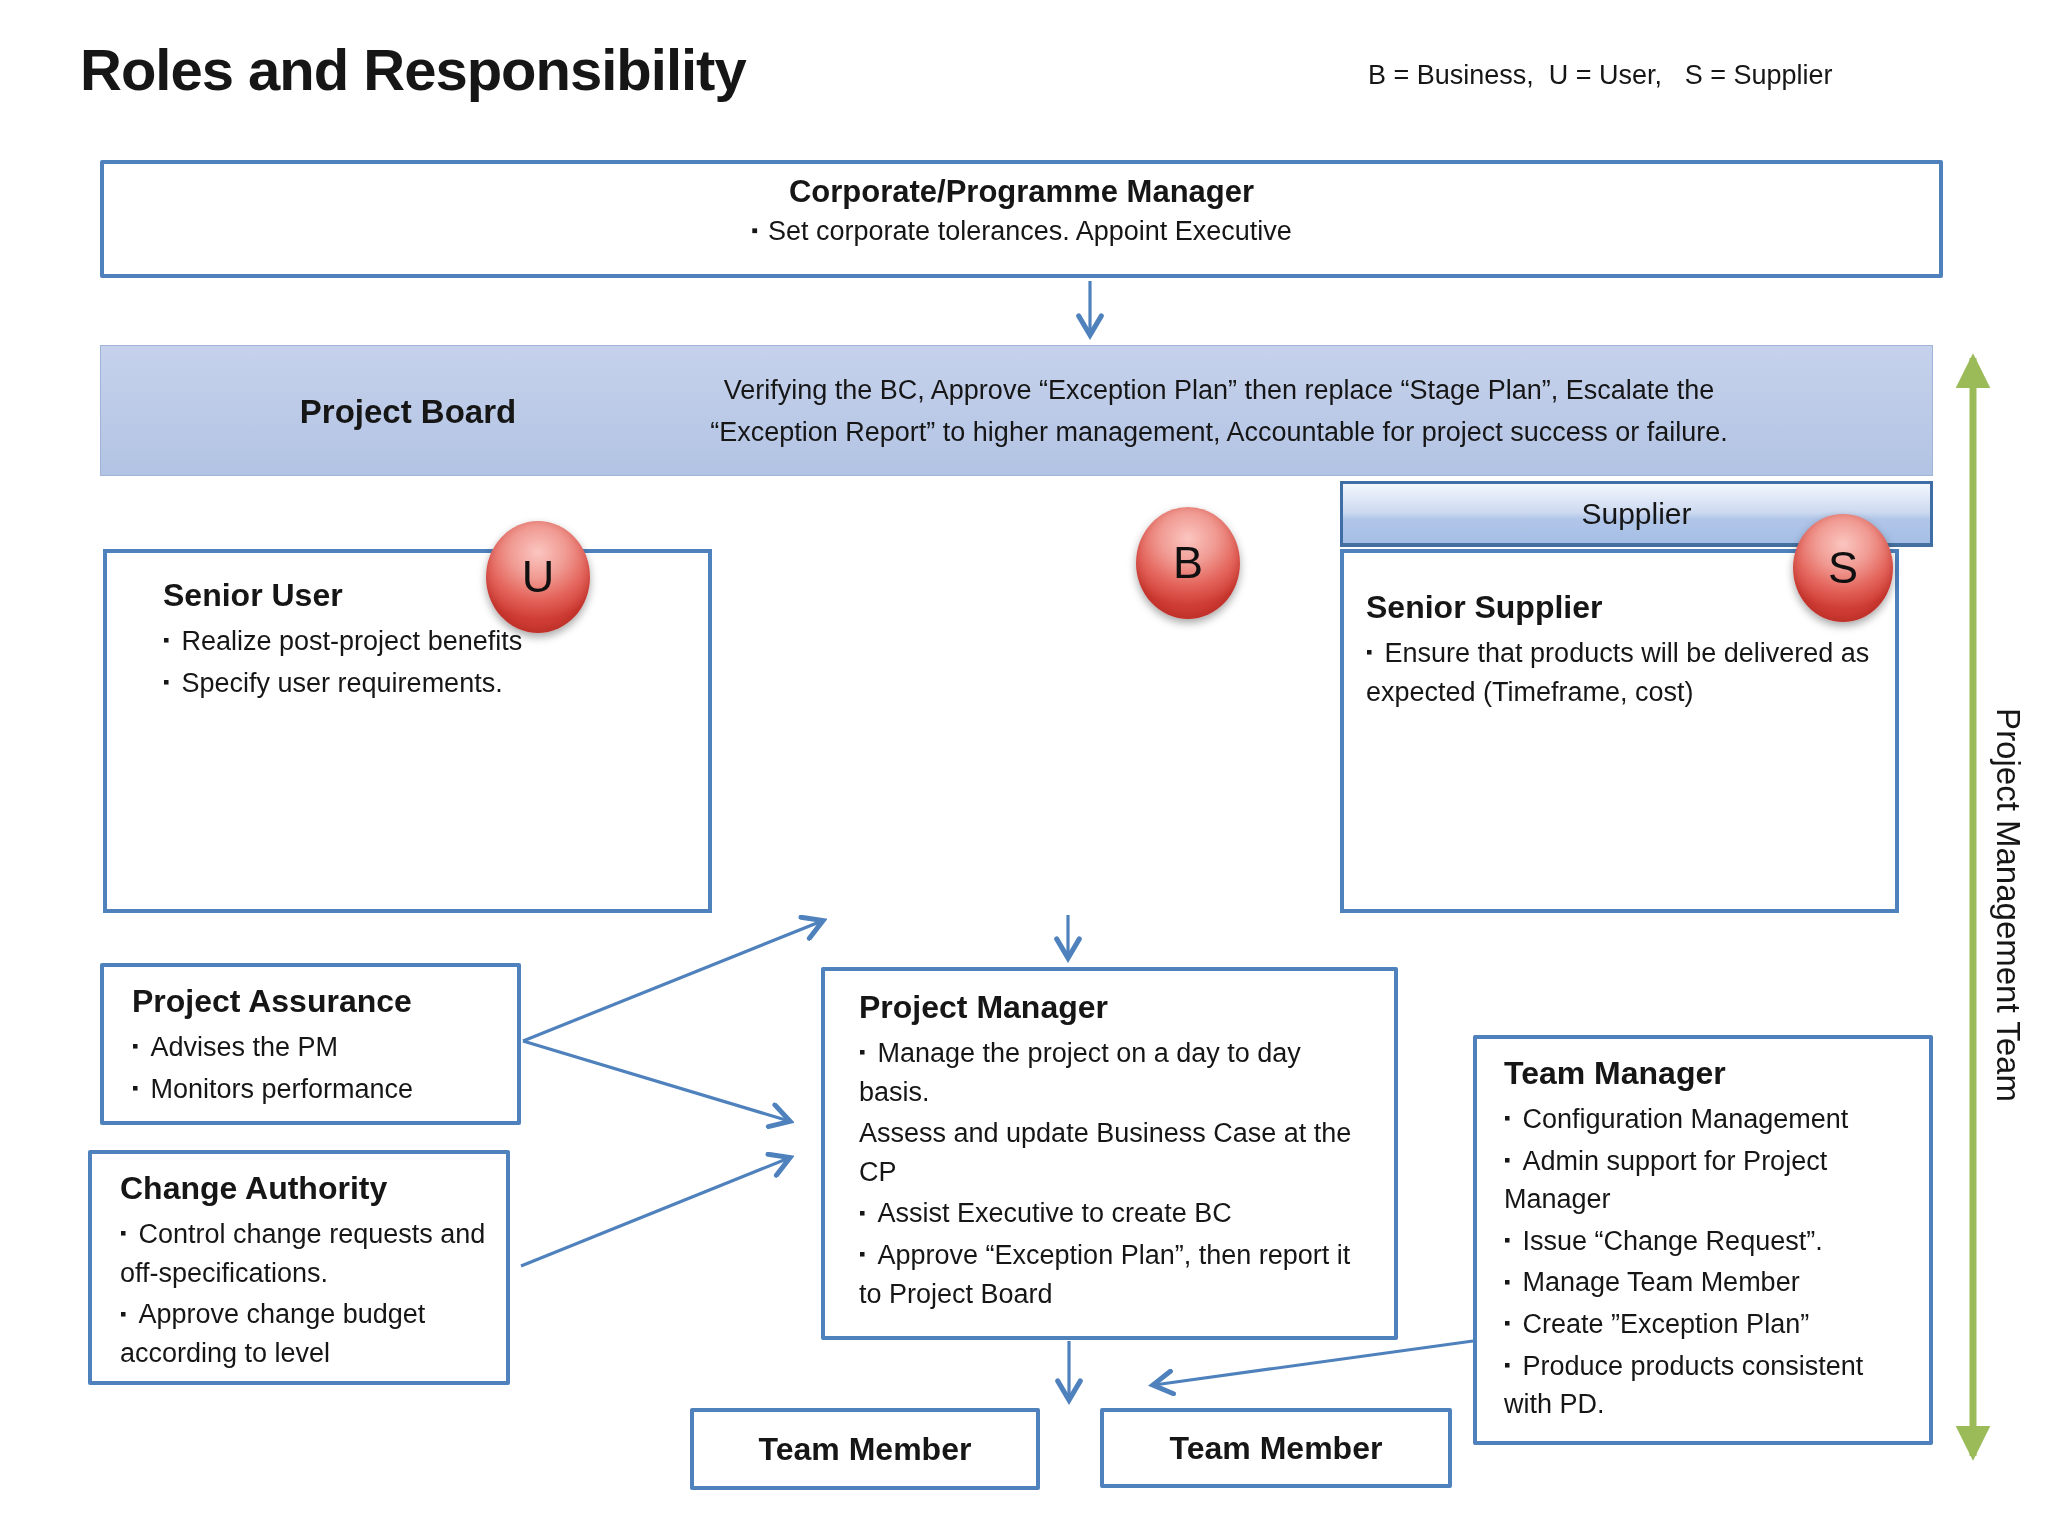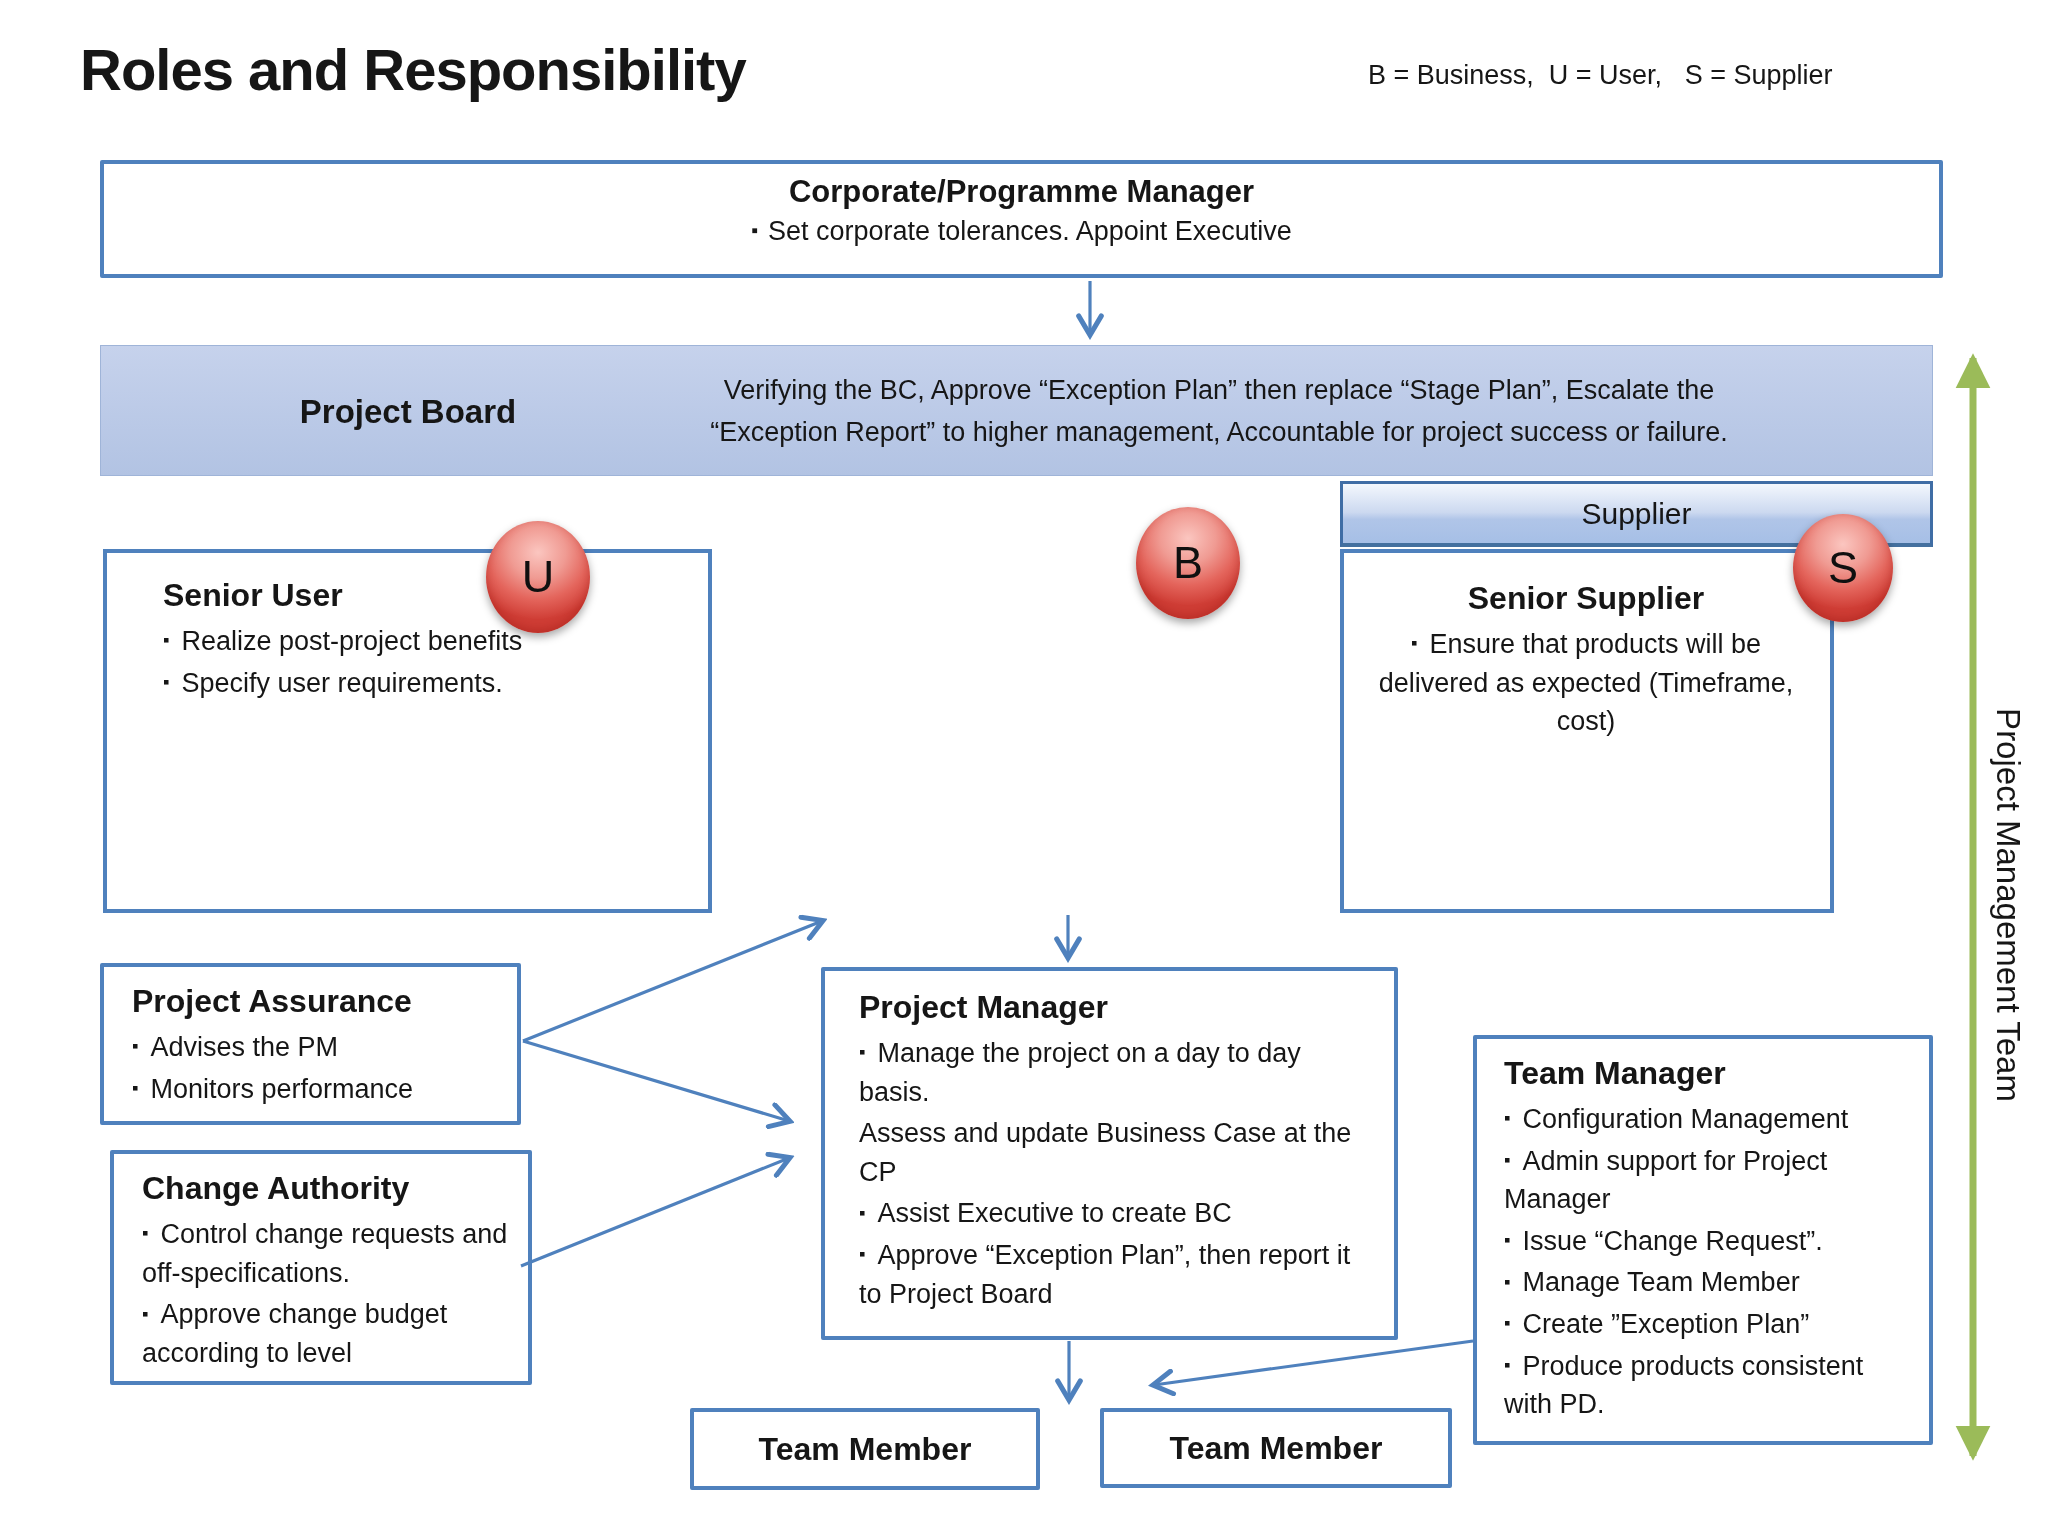--- a/index.html
+++ b/index.html
@@ -20,28 +20,28 @@
   .band-desc{position:absolute;left:400px;top:0;width:1436px;height:131px;display:flex;align-items:center;justify-content:center;text-align:center;font-size:27px;line-height:1.55;white-space:pre-line;}
   .hdr{position:absolute;box-sizing:border-box;height:66px;top:481px;border:3px solid #3f6da5;
        background:linear-gradient(#f3f7fd, #ccd9f0 48%, #b0c5e8 60%, #a6bfe6 100%);
        display:flex;align-items:center;justify-content:center;font-size:30px;
        border-bottom:4px solid #44709f;}
   .hdr-customer{left:103px;width:1229px;}
   .hdr-supplier{left:1340px;width:593px;}
   .cell{position:absolute;box-sizing:border-box;top:549px;height:364px;background:#fff;border:4px solid #4f81bd;}
   .cell-su{left:103px;width:609px;padding:24px 18px 0 56px;}
   .cell-ex{left:712px;width:620px;padding:24px 18px 0 24px;}
-  .cell-ss{left:1340px;width:494px;padding:27px 24px 0 22px;text-align:center;}
+  .cell-ss{left:1340px;width:559px;padding:36px 24px 0 22px;}
   .role-title{font-size:32px;font-weight:bold;margin:0 0 8px 0;}
   ul.bullets{list-style:none;margin:0;padding:0;font-size:27px;line-height:1.43;}
   ul.bullets li{margin:3px 0;}
   ul.bullets li::before{content:"▪";font-size:0.68em;vertical-align:14%;margin-right:12px;}
   ul.bullets li.no-bullet::before{content:none;}
   .pa{left:100px;top:963px;width:421px;height:162px;padding:16px 16px 0 28px;}
-  .ca{left:110px;top:1150px;width:422px;height:235px;padding:16px 16px 0 28px;}
+  .ca{left:88px;top:1150px;width:422px;height:235px;padding:16px 16px 0 28px;}
   .pm{left:797px;top:967px;width:577px;height:373px;padding:18px 20px 0 34px;margin-left:24px;}
   .tm{left:1473px;top:1035px;width:460px;height:410px;padding:16px 16px 0 27px;}
   .member{display:flex;align-items:center;justify-content:center;font-size:32px;font-weight:bold;}
   .member-1{left:690px;top:1408px;width:350px;height:82px;}
   .member-2{left:1100px;top:1408px;width:352px;height:80px;}
   .badge{position:absolute;border-radius:50%;display:flex;align-items:center;justify-content:center;
     font-size:45px;color:#101010;z-index:6;
     background:radial-gradient(ellipse 70% 60% at 50% 28%, #fbc6c0 0%, #f09b93 38%, #e4655c 70%, #cf3d35 100%);
     box-shadow:0 4px 8px rgba(0,0,0,0.35), inset 0 -4px 8px rgba(150,20,15,0.35);}
   .badge-u{left:486px;top:521px;width:104px;height:112px;}

